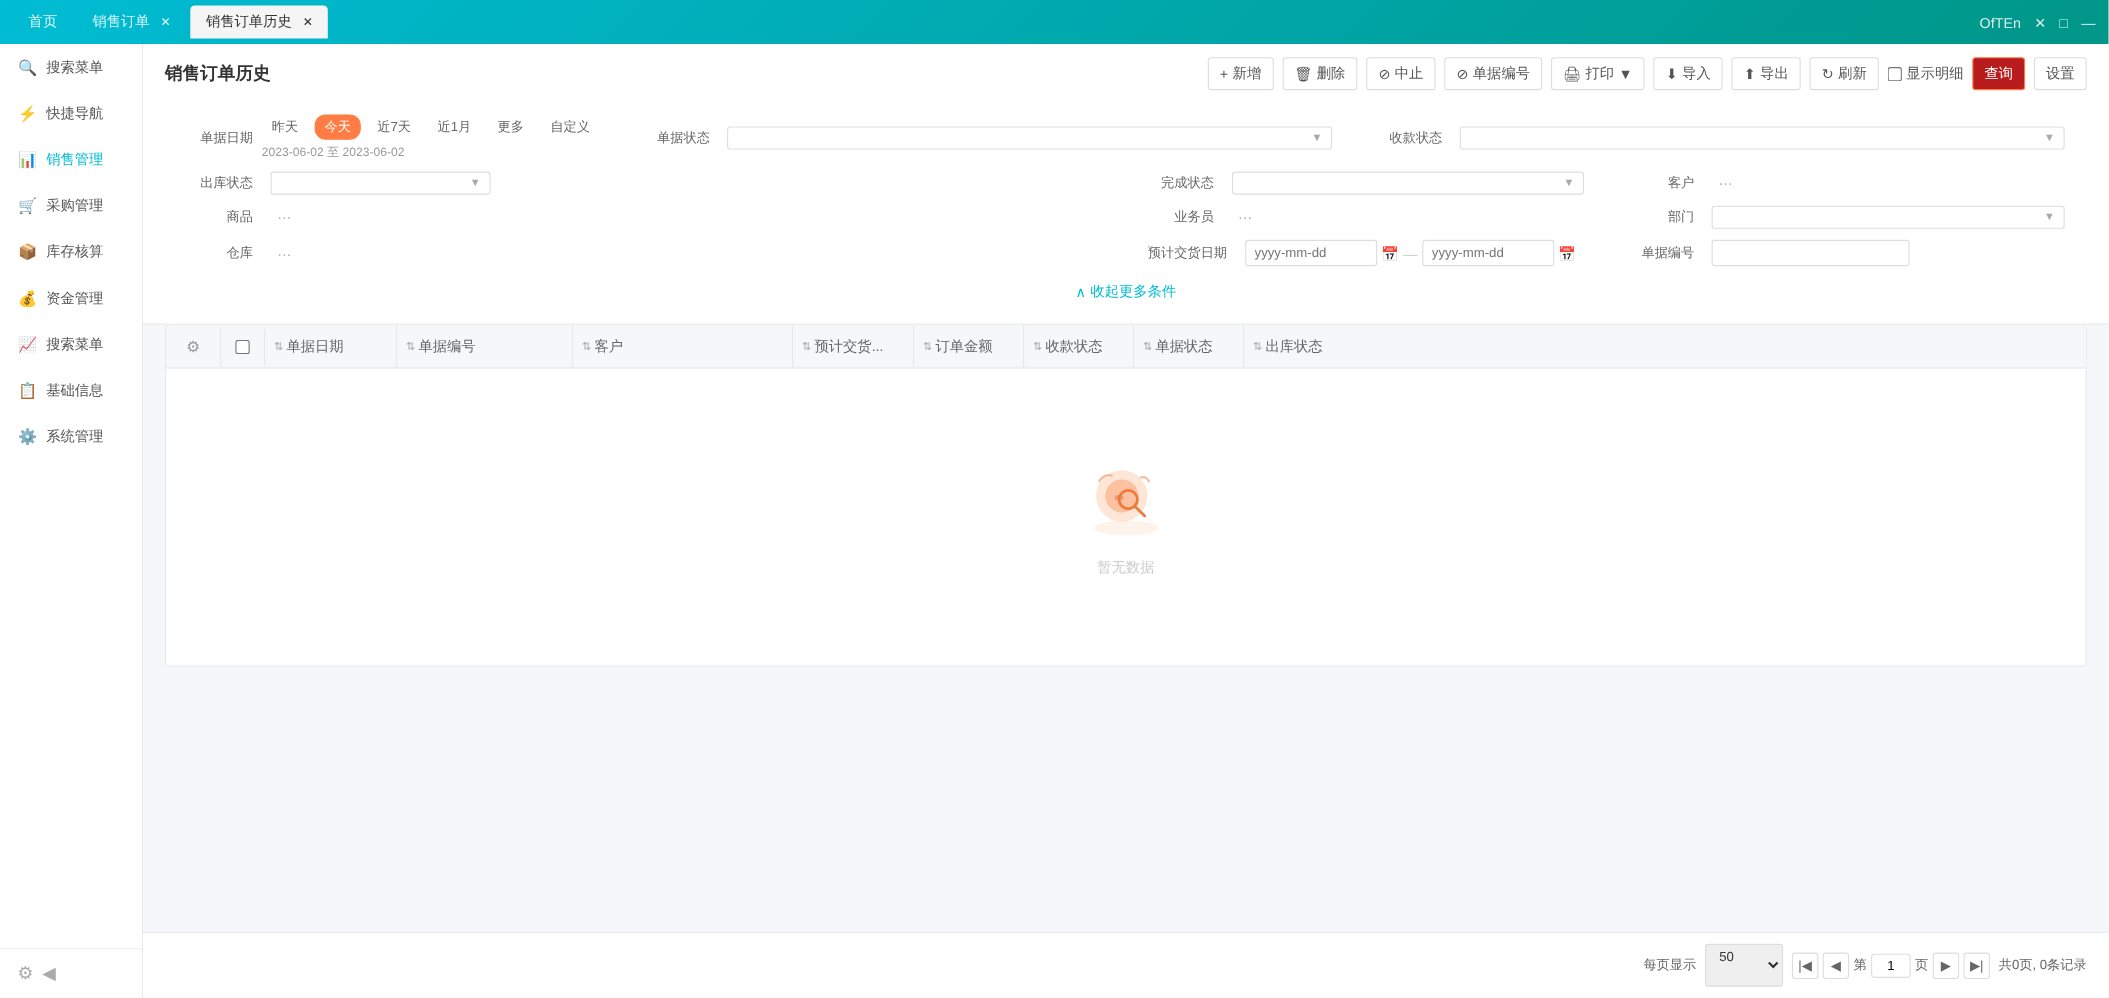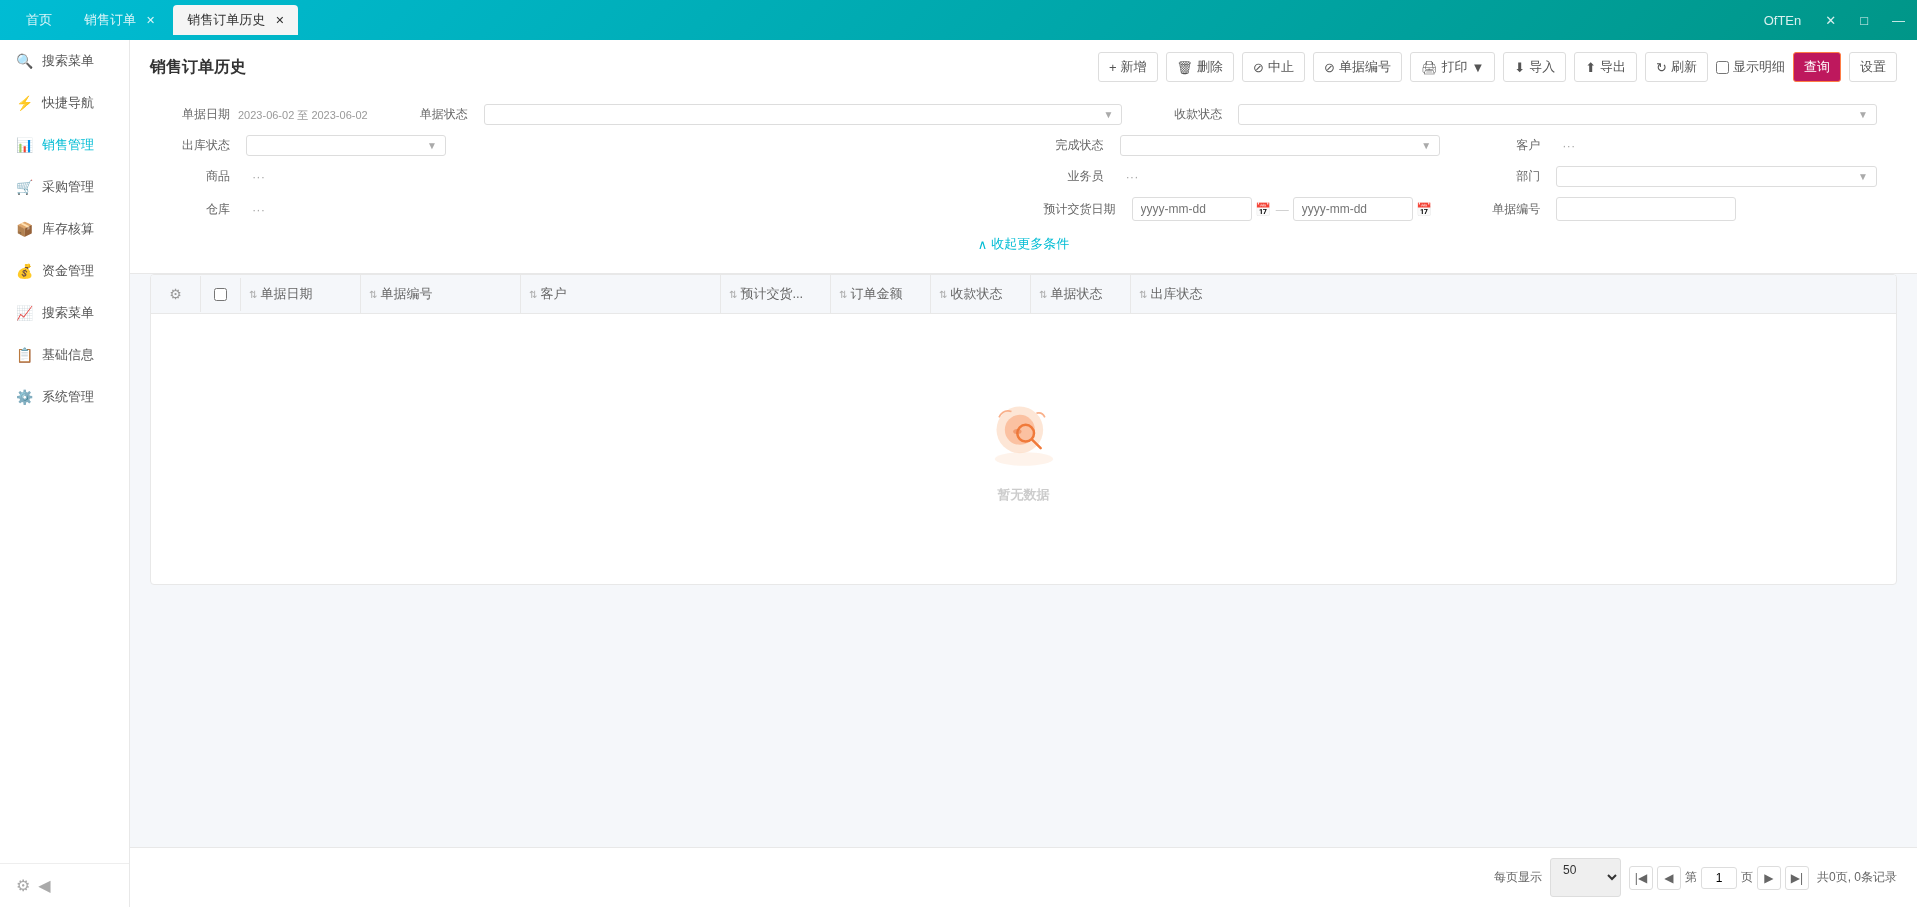--- a/index.html
+++ b/index.html
@@ -32,21 +32,21 @@
     .tab-close {
       font-size: 11px;
       color: inherit;
       cursor: pointer;
       margin-left: 4px;
     }
     .top-right {
       margin-left: auto;
       display: flex;
       align-items: center;
-      gap: 24px;
+      gap: 12px;
       color: rgba(255,255,255,0.85);
       font-size: 12px;
     }
     .often-label {
       color: rgba(255,255,255,0.85);
       font-size: 13px;
     }
 
     
     .main-layout {
@@ -136,21 +136,21 @@
       padding: 5px 10px;
       border: 1px solid #ddd;
       border-radius: 3px;
       cursor: pointer;
       background: #fff;
       color: #555;
       font-size: 12px;
       white-space: nowrap;
     }
     .toolbar-btn.primary {
-      background: #be185d;
+      background: #b91c1c;
       color: #fff;
       border-color: #ff7d45;
     }
     .show-detail-cb { display: flex; align-items: center; gap: 4px; font-size: 12px; color: #555; cursor: pointer; }
 
     
     .filter-area {
       padding: 12px 20px;
       background: #fff;
     }
@@ -297,21 +297,20 @@
     .th-op { min-width: 80px; justify-content: center; }
     .settings-icon { cursor: pointer; color: #999; font-size: 14px; }
 
     
     .empty-state {
       display: flex;
       flex-direction: column;
       align-items: center;
       justify-content: center;
       padding: 80px 0;
-      font-weight: bold;
     }
     .empty-icon {
       width: 100px;
       height: 80px;
       margin-bottom: 12px;
     }
     .empty-text { color: #ccc; font-size: 13px; }
 
     
     .table-footer {
@@ -479,20 +478,28 @@
             <span>设置</span>
           </button>
         </div>
       </div>
 
       <div class="filter-area">
 
         <div class="filter-row">
           <span class="filter-label">单据日期</span>
           <div class="filter-date-wrapper">
+            <div class="filter-date-group">
+              <span class="date-quick-btn">昨天</span>
+              <span class="date-quick-btn active">今天</span>
+              <span class="date-quick-btn">近7天</span>
+              <span class="date-quick-btn">近1月</span>
+              <span class="date-quick-btn">更多</span>
+              <span class="date-quick-btn">自定义</span>
+            </div>
             <span class="date-range-text">2023-06-02 至 2023-06-02</span>
           </div>
 
           <div style="flex:1; display:flex; align-items:center; gap:40px; margin-left: 40px;">
             <div class="filter-field">
               <span class="filter-label">单据状态</span>
               <div class="filter-select" style="flex:1;">
                 <span></span>
                 <span class="arrow">▼</span>
               </div>

